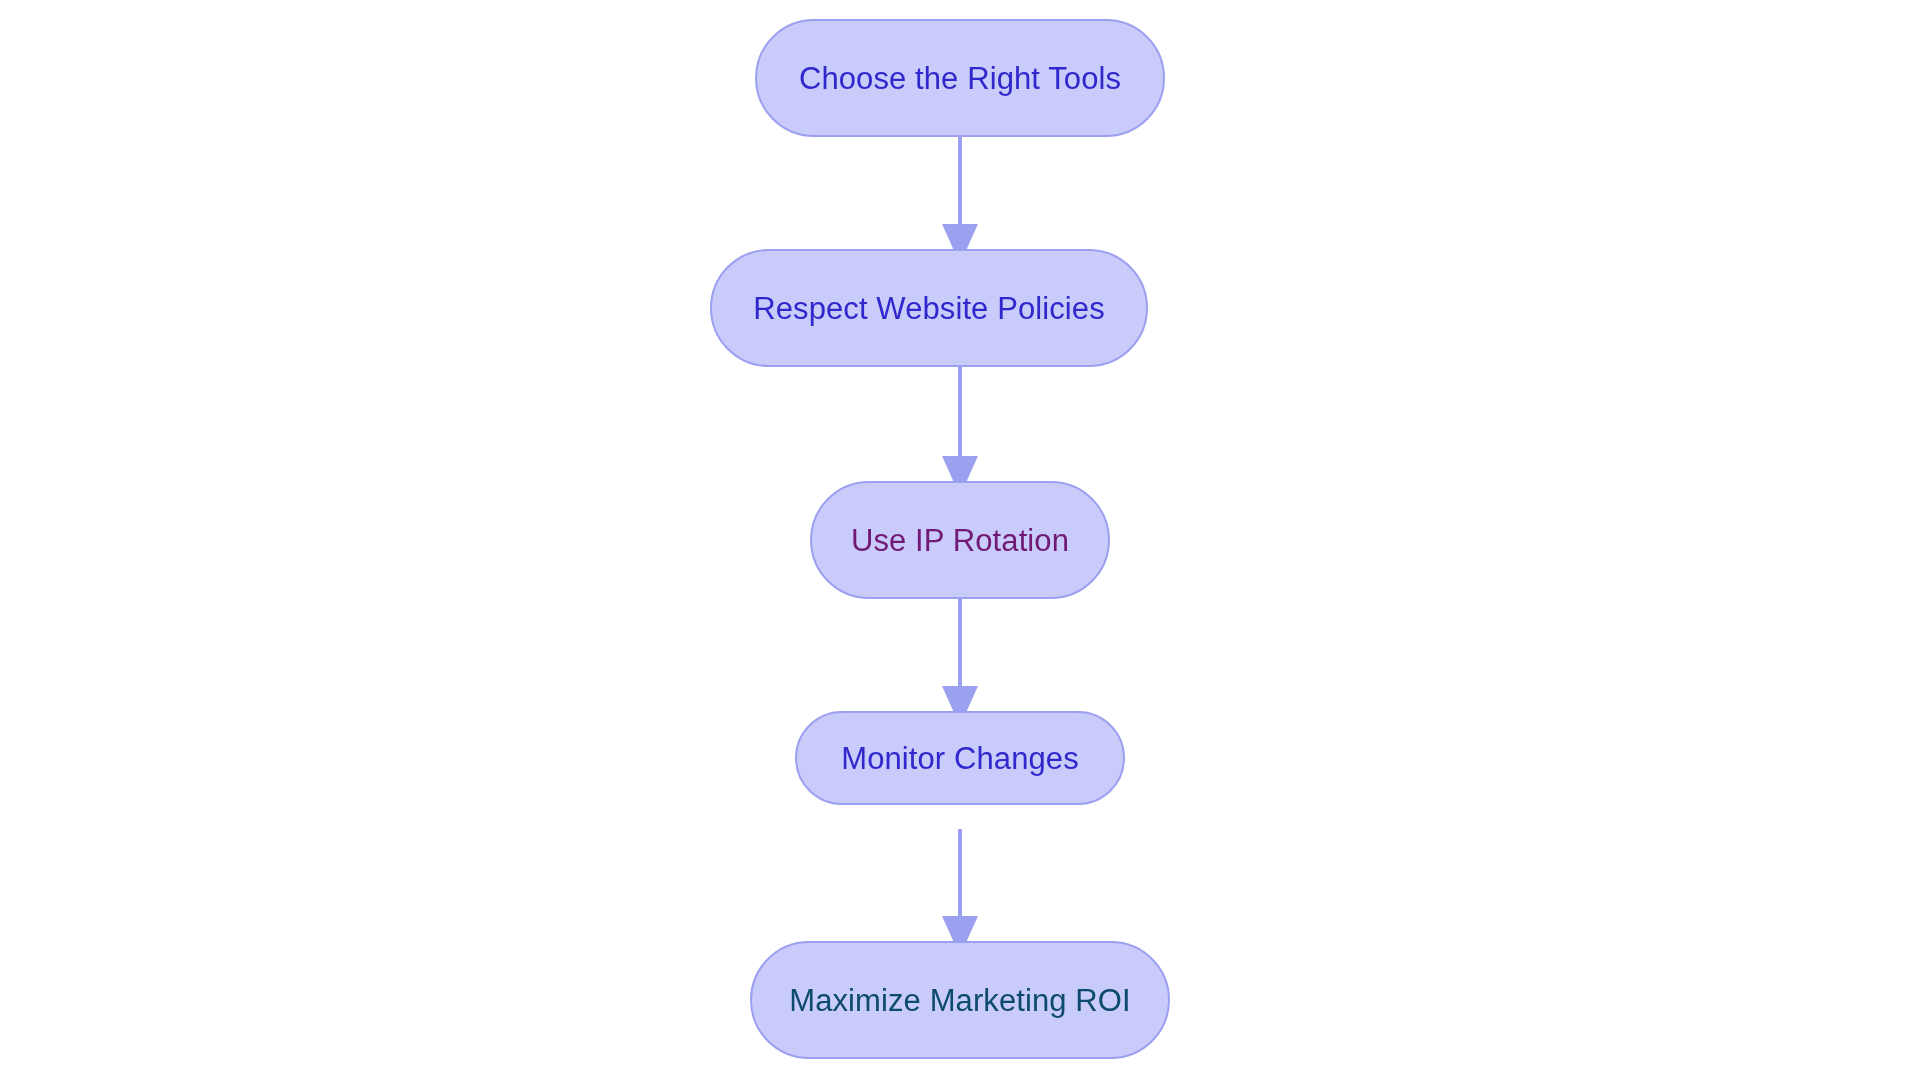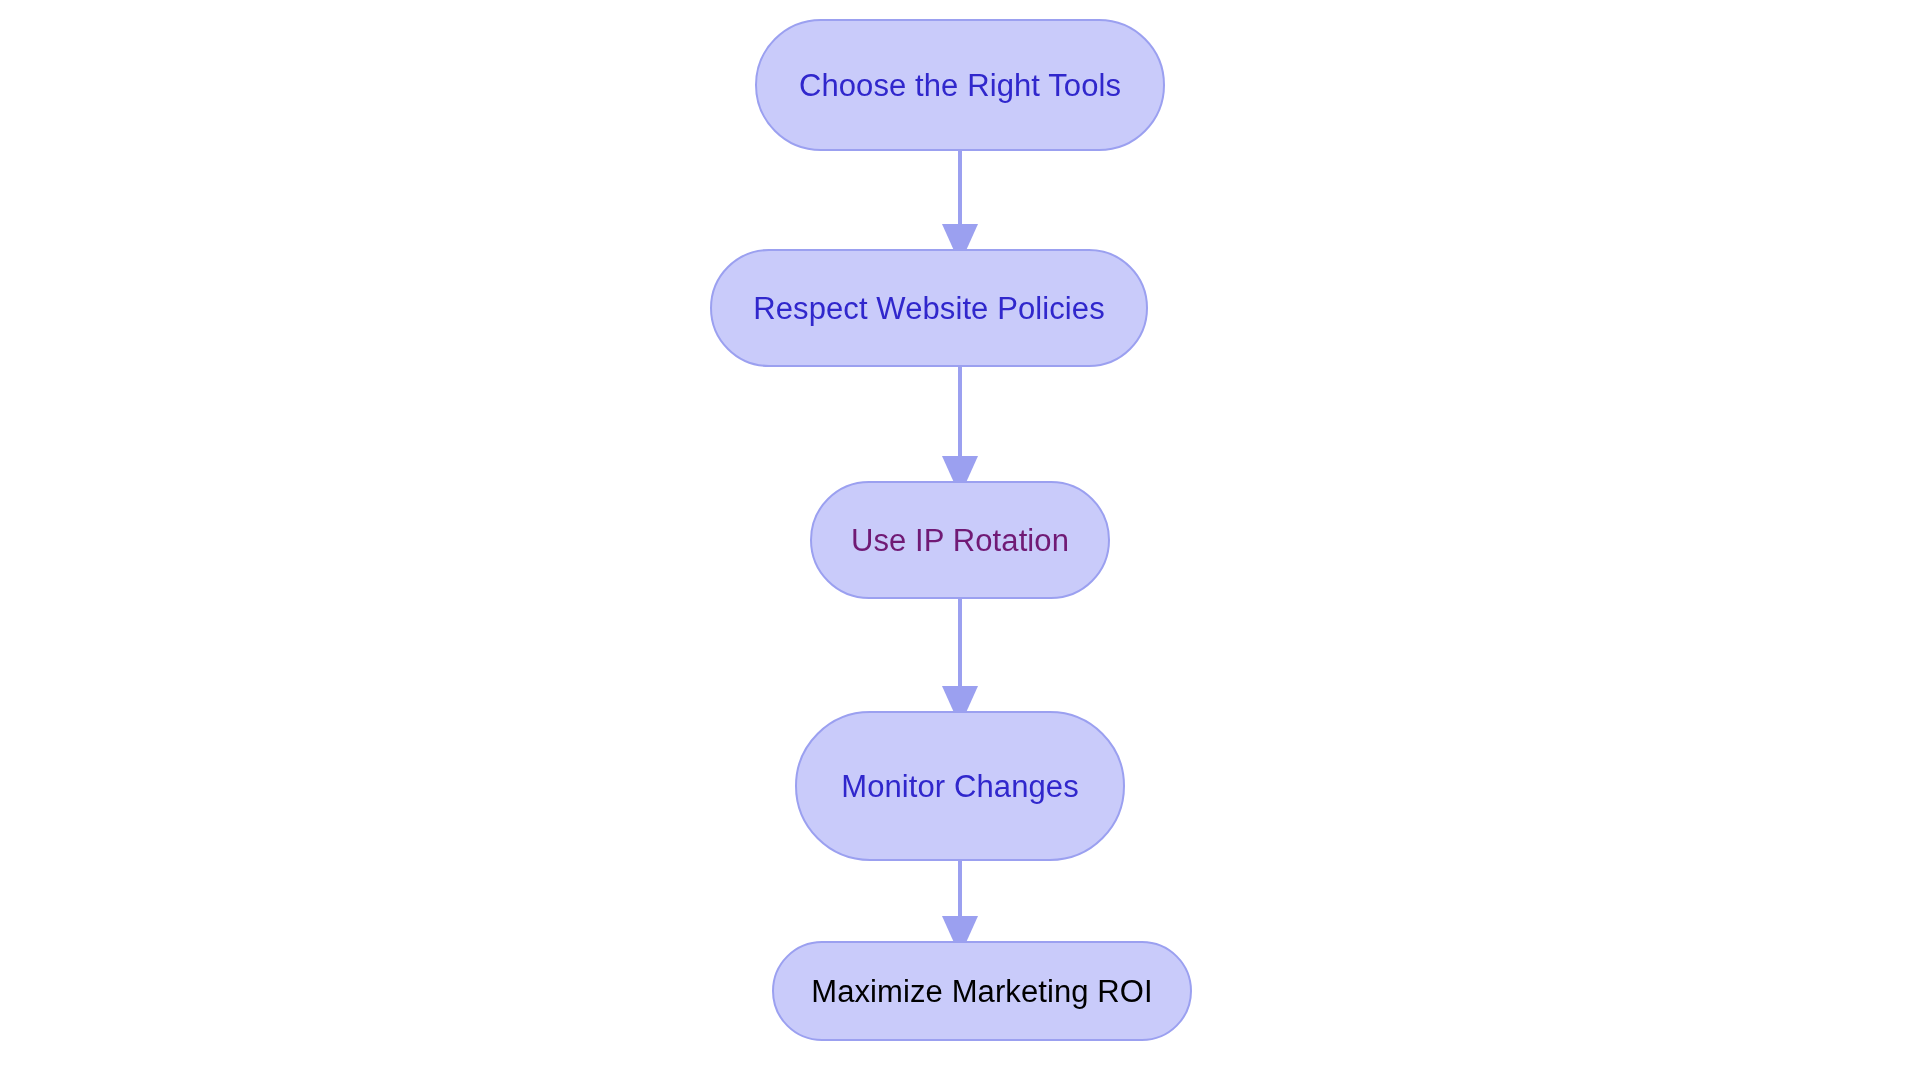--- a/index.html
+++ b/index.html
@@ -68,33 +68,33 @@
 
     <line x1="960" y1="137" x2="960" y2="228" stroke="#9BA0F0" stroke-width="4" marker-end="url(#arrowhead)"></line>
 
     <line x1="960" y1="367" x2="960" y2="460" stroke="#9BA0F0" stroke-width="4" marker-end="url(#arrowhead)"></line>
 
     <line x1="960" y1="599" x2="960" y2="690" stroke="#9BA0F0" stroke-width="4" marker-end="url(#arrowhead)"></line>
 
     <line x1="960" y1="829" x2="960" y2="920" stroke="#9BA0F0" stroke-width="4" marker-end="url(#arrowhead)"></line>
   </svg>
 
-  <div class="node" id="node-n1" style="left: 755px; top: 19px; width: 410px; height: 132px; background: rgb(201, 203, 250); border-color: rgb(155, 160, 240); color: rgb(48, 39, 204);">
+  <div class="node" id="node-n1" style="left: 755px; top: 19px; width: 410px; height: 118px; background: rgb(201, 203, 250); border-color: rgb(155, 160, 240); color: rgb(48, 39, 204);">
     <span class="node-label">Choose the Right Tools</span>
   </div>
 
   <div class="node" id="node-n2" style="left: 710px; top: 249px; width: 438px; height: 118px; background: rgb(201, 203, 250); border-color: rgb(155, 160, 240); color: rgb(48, 39, 204);">
     <span class="node-label">Respect Website Policies</span>
   </div>
 
   <div class="node" id="node-n3" style="left: 810px; top: 481px; width: 300px; height: 118px; background: rgb(201, 203, 250); border-color: rgb(155, 160, 240); color: #701a75;">
     <span class="node-label">Use IP Rotation</span>
   </div>
 
-  <div class="node" id="node-n4" style="left: 795px; top: 711px; width: 330px; height: 150px; background: rgb(201, 203, 250); border-color: rgb(155, 160, 240); color: rgb(48, 39, 204);">
+  <div class="node" id="node-n4" style="left: 795px; top: 711px; width: 330px; height: 94px; background: rgb(201, 203, 250); border-color: rgb(155, 160, 240); color: rgb(48, 39, 204);">
     <span class="node-label">Monitor Changes</span>
   </div>
 
-  <div class="node" id="node-n5" style="left: 772px; top: 941px; width: 420px; height: 100px; background: rgb(201, 203, 250); border-color: rgb(155, 160, 240); color: #000000;">
+  <div class="node" id="node-n5" style="left: 750px; top: 941px; width: 420px; height: 118px; background: rgb(201, 203, 250); border-color: rgb(155, 160, 240); color: #0c4a6e;">
     <span class="node-label">Maximize Marketing ROI</span>
   </div>
 
 </div>
 
 </body></html>

